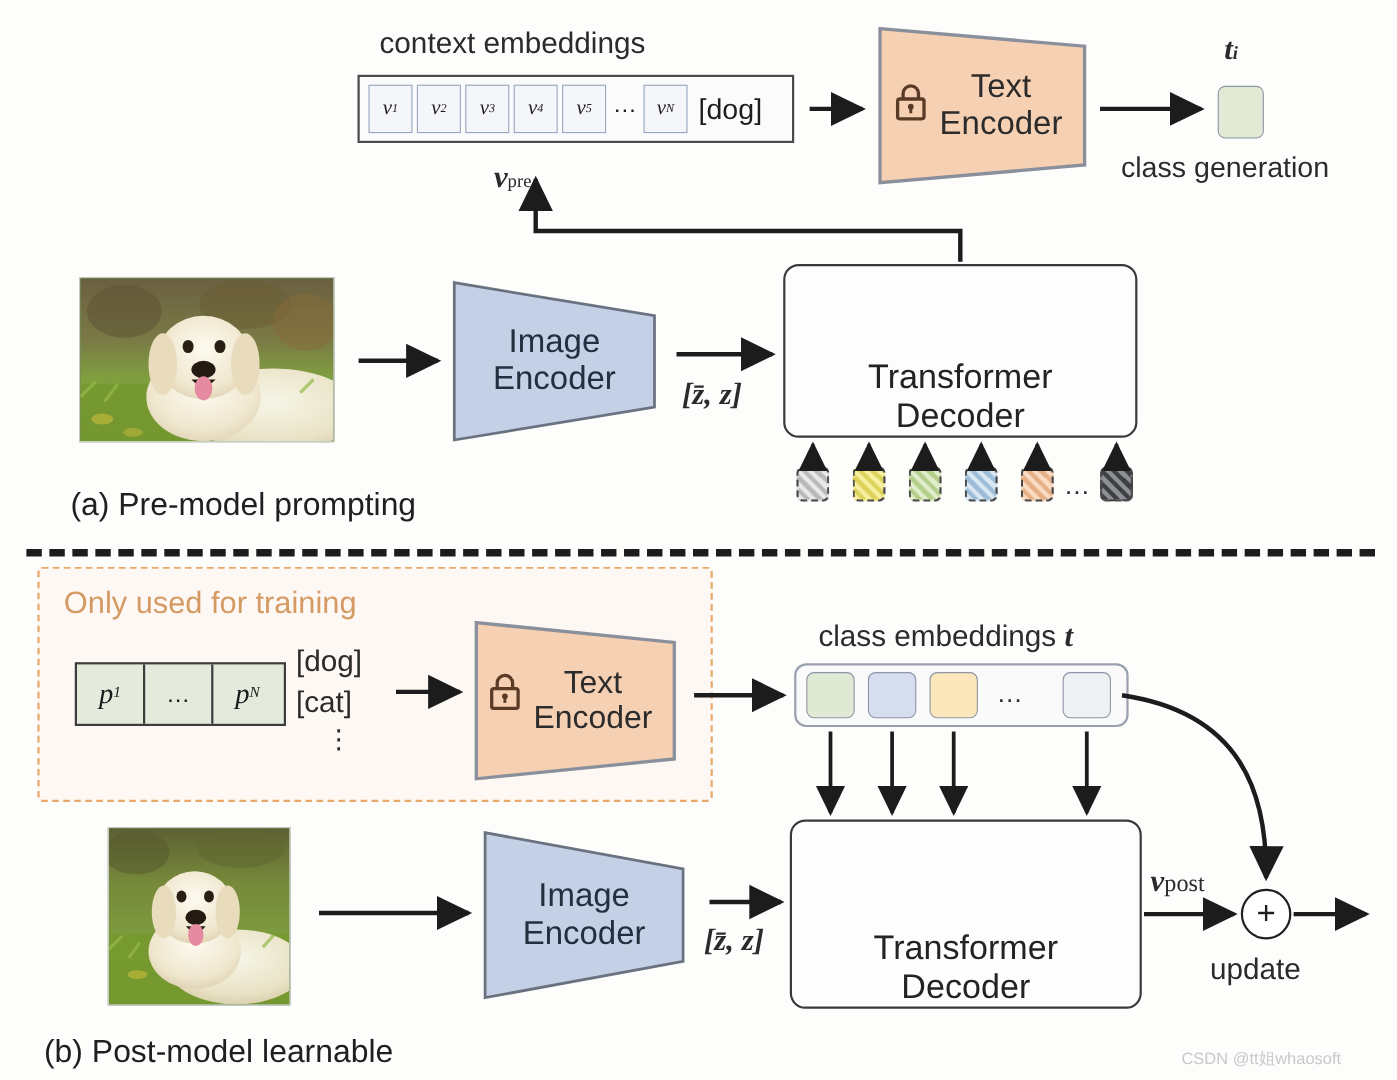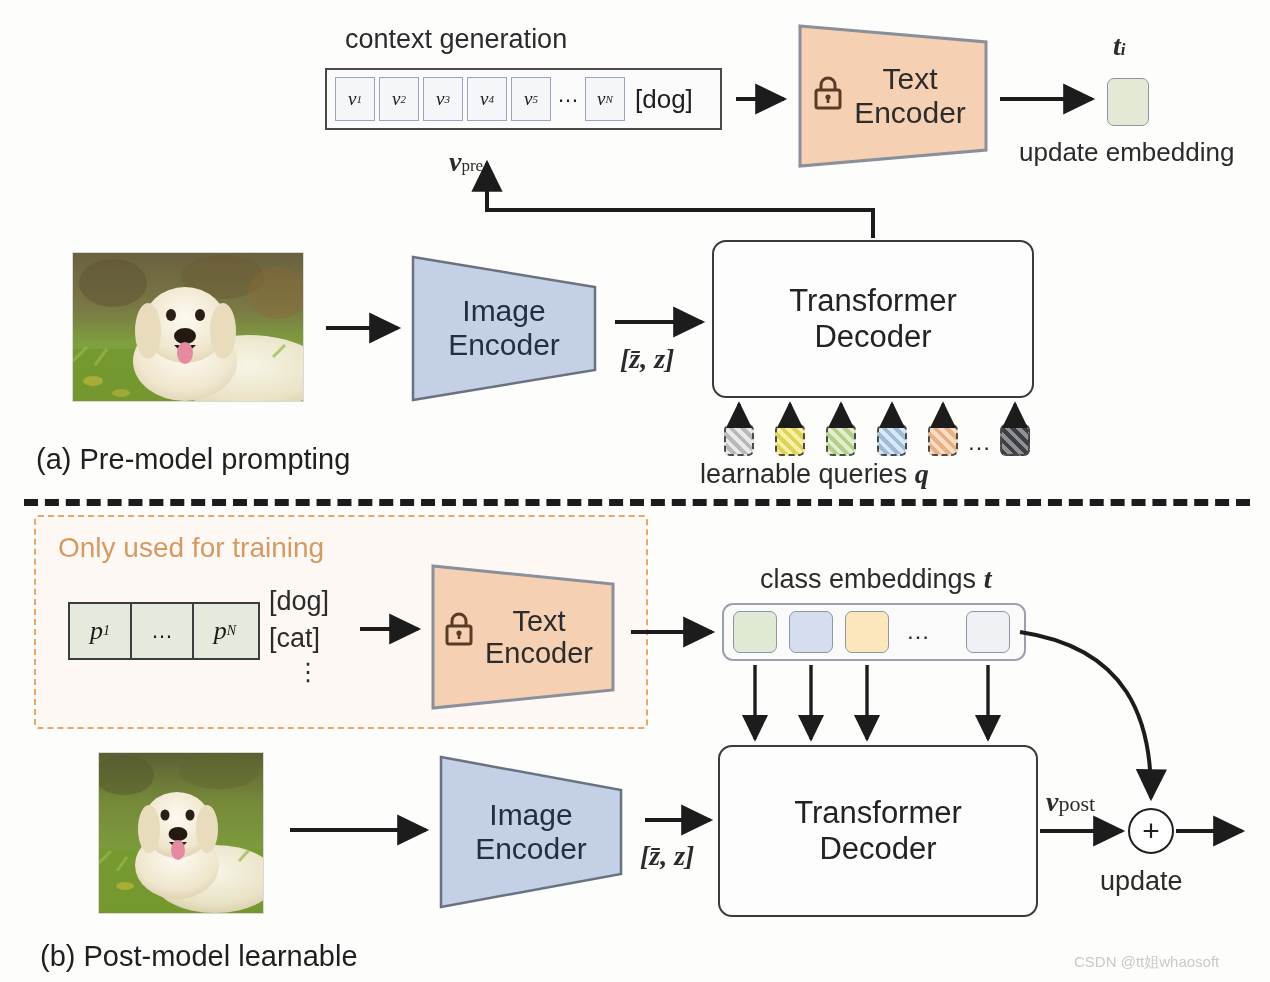--- a/index.html
+++ b/index.html
@@ -117,21 +117,21 @@
   }
 
   
   .decoder {
     position: absolute;
     border: 2.5px solid #3a3a3a;
     border-radius: 14px;
     background: #fdfdfd;
     box-sizing: border-box;
     display: flex;
-    align-items: center;
+    align-items: flex-end;
     justify-content: center;
     text-align: center;
     line-height: 1.15;
   }
 
   
   .chip {
     position: absolute;
     border-radius: 7px;
     border: 1.6px solid #8e95a6;
@@ -208,21 +208,21 @@
     color: #1f1f1f;
     white-space: nowrap;
   }
   .arrowsvg { position: absolute; left: 0; top: 0; pointer-events: none; }
 </style>
 </head>
 <body>
 
 <div id="page">
 
-  <div class="txt" style="left:345px; top:24px; font-size:27px;">context generation</div>
+  <div class="txt" style="left:345px; top:24px; font-size:27px;">context embeddings</div>
 
   <div class="ctx-box" style="left:325px; top:68px; width:397px; height:62px;">
     <div class="vtoken">
       <span>v</span>
         <sub>1</sub>
     </div>
     <div class="vtoken">
       <span>v</span>
         <sub>2</sub>
     </div>
@@ -267,21 +267,21 @@
       <div>Encoder</div>
     </div>
   </div>
 
   <div class="txt serif-it" style="left:1113px; top:30px; font-size:28px;">
     <span>t</span><span style="font-size:17px;">i</span>
   </div>
 
   <div class="chip" style="left:1107px; top:78px; width:42px; height:48px; background:#e2ead5;"></div>
 
-  <div class="txt" style="left:1019px; top:137px; font-size:26px;">update embedding</div>
+  <div class="txt" style="left:1019px; top:137px; font-size:26px;">class generation</div>
 
   <div class="photo" style="left:72px; top:252px; width:230px; height:148px; border:1px solid #d8d8d8;">
     <svg width="230" height="148" viewBox="0 0 230 148" aria-hidden="true">
       <defs>
         <linearGradient id="bgA" x1="0" y1="0" x2="0" y2="1">
           <stop offset="0%" stop-color="#6b6040"></stop>
           <stop offset="38%" stop-color="#7a7a45"></stop>
           <stop offset="62%" stop-color="#7fa03e"></stop>
           <stop offset="100%" stop-color="#6f9234"></stop>
         </linearGradient>
@@ -332,26 +332,22 @@
   </div>
 
   <div class="query" style="left:724px; top:424px; background:repeating-linear-gradient(45deg,#e9e9e9 0 4px,#b9b9b9 4px 8px);"></div>
   <div class="query" style="left:775px; top:424px; background:repeating-linear-gradient(45deg,#f6f0a0 0 4px,#ddd35c 4px 8px);"></div>
   <div class="query" style="left:826px; top:424px; background:repeating-linear-gradient(45deg,#e2eecb 0 4px,#b4cf8c 4px 8px);"></div>
   <div class="query" style="left:877px; top:424px; background:repeating-linear-gradient(45deg,#d9e7f3 0 4px,#9dbcd7 4px 8px);"></div>
   <div class="query" style="left:928px; top:424px; background:repeating-linear-gradient(45deg,#fadcc2 0 4px,#e6b187 4px 8px);"></div>
   <div class="txt" style="left:967px; top:428px; font-size:24px;">…</div>
   <div class="query" style="left:1000px; top:424px; background:repeating-linear-gradient(45deg,#3d3f43 0 4px,#8d9095 4px 8px);"></div>
 
-  <div class="txt" style="left:700px; top:458px; font-size:27px;">
-    <span>learnable queries</span>
-    <span class="serif-it" style="font-size:28px;">q</span>
-  </div>
-
-  <div class="caption" style="left:36px; top:443px;">(a) Pre-model prompting</div>
+
+  <div class="caption" style="left:64px; top:443px;">(a) Pre-model prompting</div>
 
   <div class="divider" style="left:24px; top:499px; width:1226px;"></div>
 
   <div class="train-region" style="left:34px; top:515px; width:614px; height:214px;"></div>
 
   <div class="txt" style="left:58px; top:532px; font-size:28px; color:#d59a63;">Only used for training</div>
 
   <div class="ptok-box" style="left:68px; top:602px; width:192px; height:58px;">
     <div class="ptok">
       <span>p</span>
@@ -379,21 +375,21 @@
         <circle cx="17" cy="23" r="2.6" fill="#5a3c26"></circle>
         <rect x="15.7" y="23" width="2.6" height="6" fill="#5a3c26"></rect>
       </svg>
     </span>
     <div class="trap-label" style="font-size:29px; color:#2c2c2c; margin-left:32px;">
       <div>Text</div>
       <div>Encoder</div>
     </div>
   </div>
 
-  <div class="txt" style="left:760px; top:563px; font-size:27px;">
+  <div class="txt" style="left:744px; top:563px; font-size:27px;">
     <span>class embeddings</span>
     <span class="serif-it" style="font-size:28px;">t</span>
   </div>
 
   <div class="emb-rail" style="left:722px; top:603px; width:304px; height:58px;"></div>
   <div class="chip" style="left:733px; top:611px; width:44px; height:42px; background:#e0e9d3;"></div>
   <div class="chip" style="left:789px; top:611px; width:44px; height:42px; background:#d5ddee;"></div>
   <div class="chip" style="left:845px; top:611px; width:44px; height:42px; background:#fbe7bb;"></div>
   <div class="txt" style="left:906px; top:617px; font-size:24px;">…</div>
   <div class="chip" style="left:966px; top:611px; width:44px; height:42px; background:#eef0f3;"></div>

